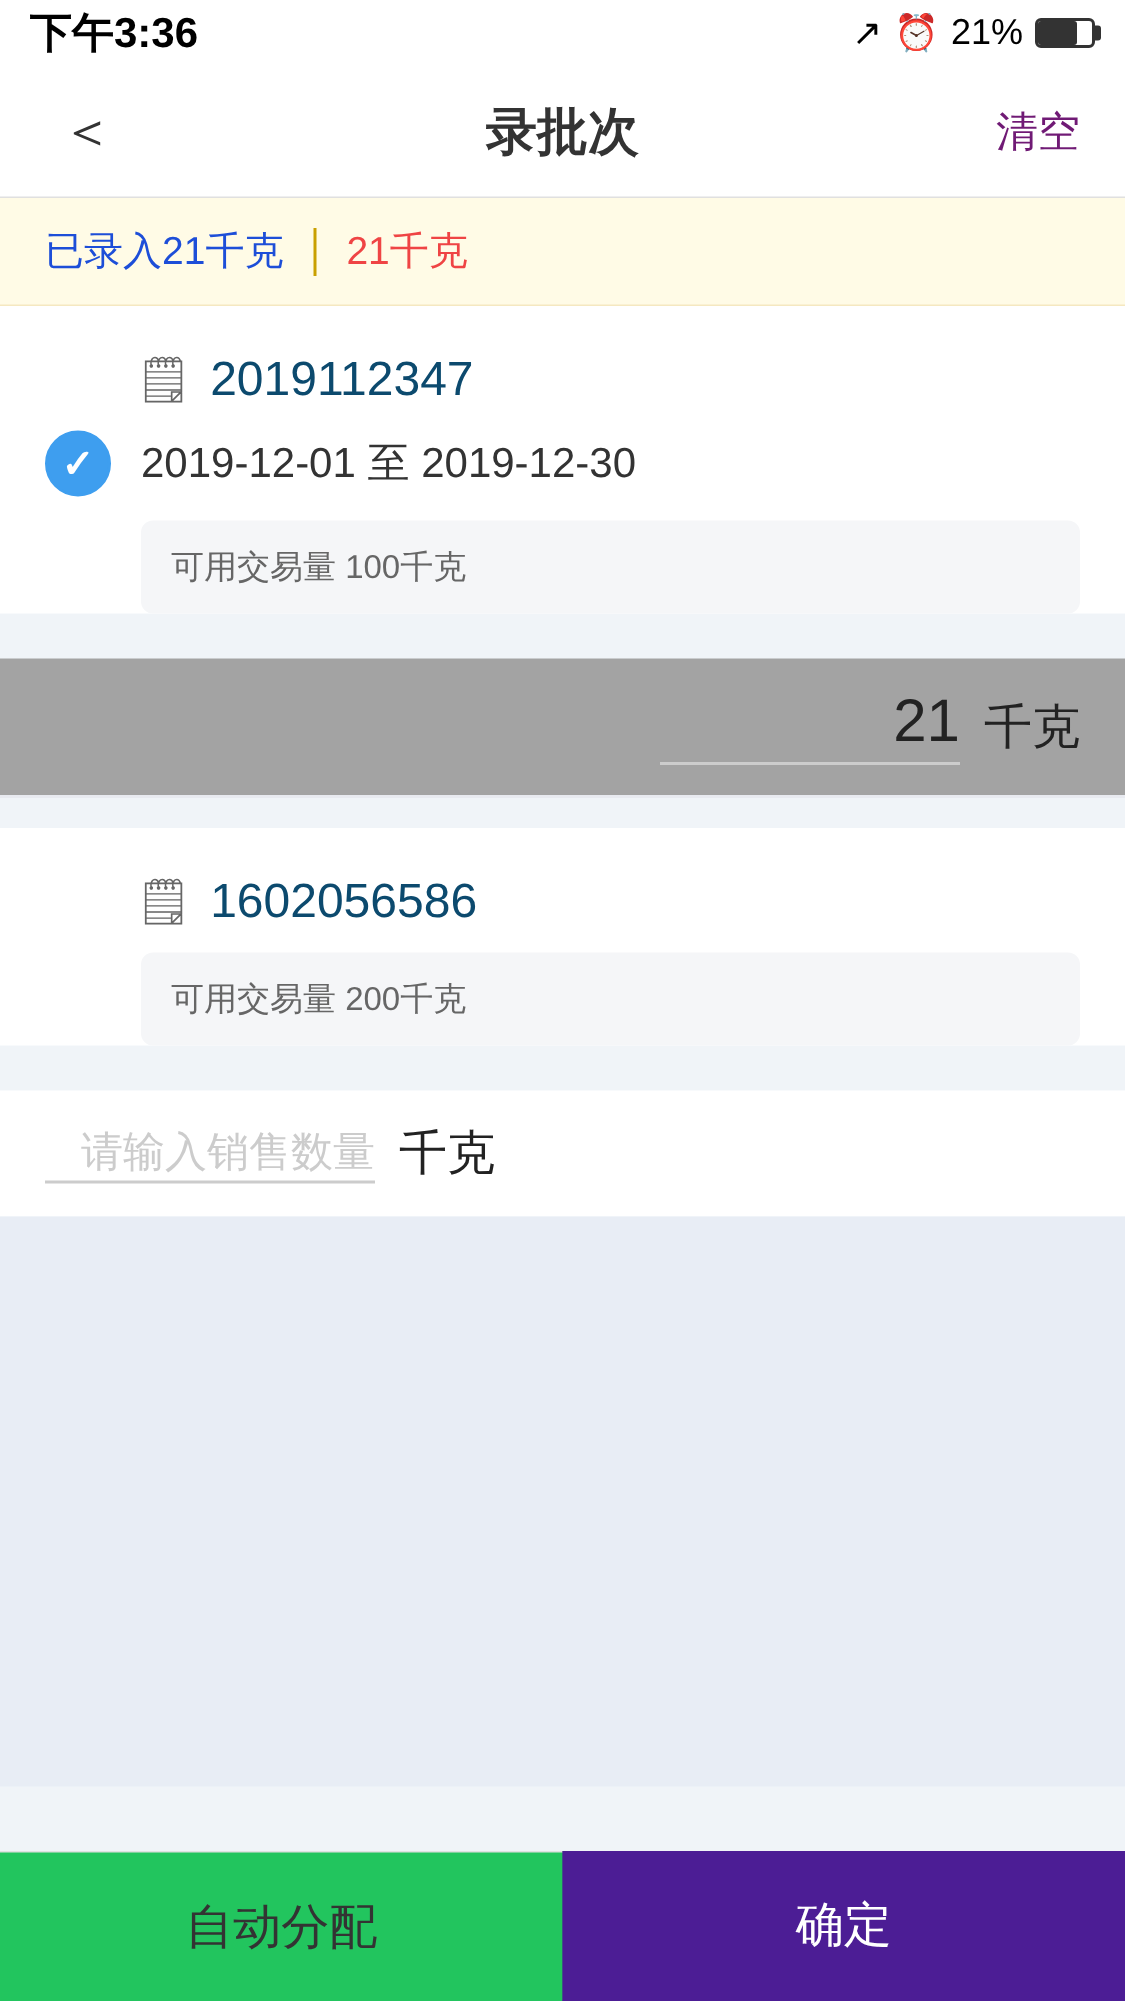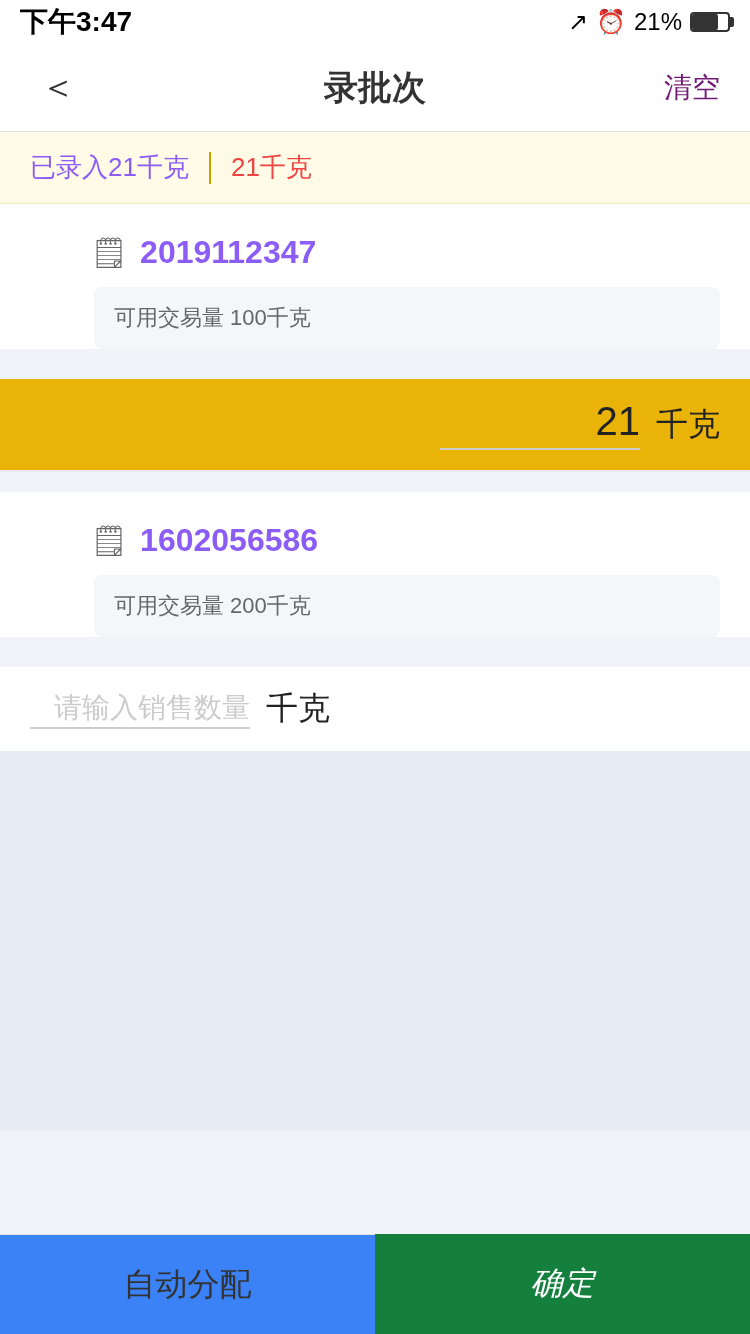--- a/index.html
+++ b/index.html
@@ -99,21 +99,21 @@
       height: 72px;
       background: #fffbe6;
       display: flex;
       align-items: center;
       padding: 0 30px;
       gap: 20px;
       border-bottom: 1px solid #f5e8c0;
     }
     .info-banner-text {
       font-size: 26px;
-      color: #8b5cf6;
+      color: #1d4ed8;
     }
     .info-banner-divider {
       width: 2px;
       height: 32px;
       background: #c9a000;
     }
     .info-banner-value {
       font-size: 26px;
       color: #ef4444;
     }
@@ -131,22 +131,22 @@
       gap: 12px;
       margin-bottom: 16px;
       padding-left: 60px;
     }
     .batch-icon {
       color: #666;
       font-size: 30px;
     }
     .batch-id {
       font-size: 32px;
-      font-weight: 700;
-      color: #8b5cf6;
+      font-weight: 400;
+      color: #0c4a6e;
     }
 
     .batch-date-row {
       display: flex;
       align-items: center;
       gap: 20px;
       margin-bottom: 16px;
     }
     .radio-btn {
       width: 44px;
@@ -182,21 +182,21 @@
       font-size: 22px;
       color: #666;
     }
 
     
     .amount-row {
       display: flex;
       align-items: center;
       justify-content: flex-end;
       padding: 20px 30px;
-      background: #eab308;
+      background: #a3a3a3;
       gap: 16px;
     }
     .amount-value {
       font-size: 40px;
       font-weight: 500;
       color: #222;
     }
     .amount-unit {
       font-size: 32px;
       color: #222;
@@ -254,54 +254,53 @@
     
     .bottom-bar {
       position: fixed;
       bottom: 0;
       width: 750px;
       height: 100px;
       display: flex;
     }
     .btn-auto {
       flex: 1;
-      background: #3b82f6;
+      background: #22c55e;
       border: none;
       font-size: 32px;
       color: #333;
       font-weight: 500;
       cursor: pointer;
       display: flex;
       align-items: center;
       justify-content: center;
       border-top: 1px solid #e0e0e0;
     }
     .btn-confirm {
       flex: 1;
-      background: #15803d;
+      background: #4c1d95;
       border: none;
       font-size: 32px;
       color: #fff;
       font-weight: 500;
       cursor: pointer;
       display: flex;
       align-items: center;
       justify-content: center;
-      font-style: italic;
     }
 
     .page-content {
       padding-bottom: 100px;
     }
   </style>
 </head>
 <body>
 
 <div class="status-bar">
-  <div class="status-center">下午3:47</div>
+  <div class="status-center">下午3:36</div>
   <div class="status-right">
     <span>↗</span>
     <span>⏰</span>
     <span>21%</span>
     <span class="battery-icon">
       <div class="battery-fill"></div>
     </span>
   </div>
 </div>
 
@@ -317,20 +316,24 @@
   <span class="info-banner-value">21千克</span>
 </div>
 
 <div class="page-content">
 
   <div class="batch-card">
     <div class="batch-header">
       <span class="batch-icon">🗒</span>
       <span class="batch-id">2019112347</span>
     </div>
+    <div class="batch-date-row">
+      <div class="radio-btn checked"></div>
+      <span class="batch-date">2019-12-01 至 2019-12-30</span>
+    </div>
     <div class="batch-availability">可用交易量 100千克</div>
   </div>
 
   <div class="amount-row">
     <div style="display:flex; flex-direction:column; align-items:flex-end;">
       <span class="amount-value">21</span>
       <div class="amount-input-underline"></div>
     </div>
     <span class="amount-unit">千克</span>
   </div>

